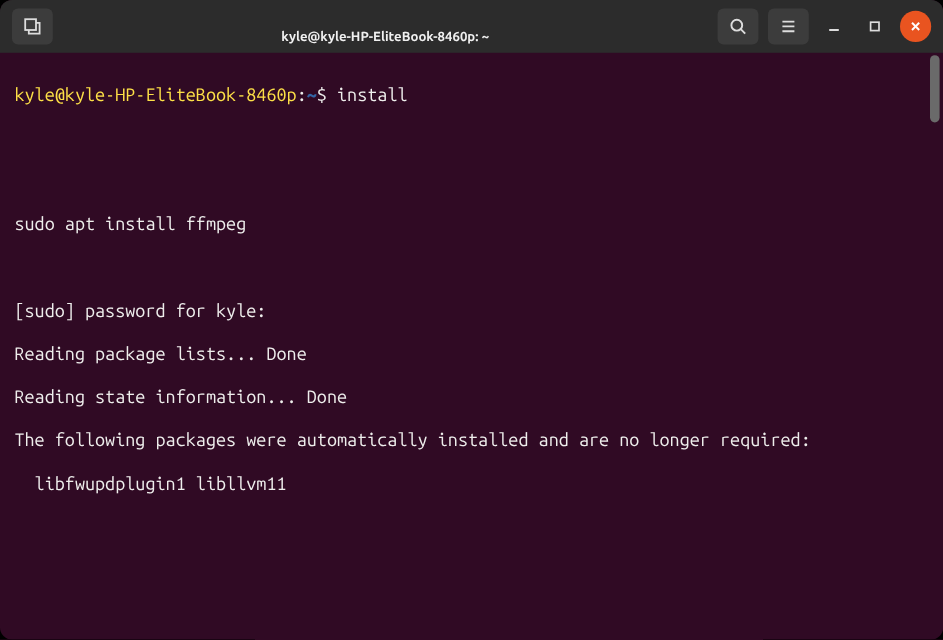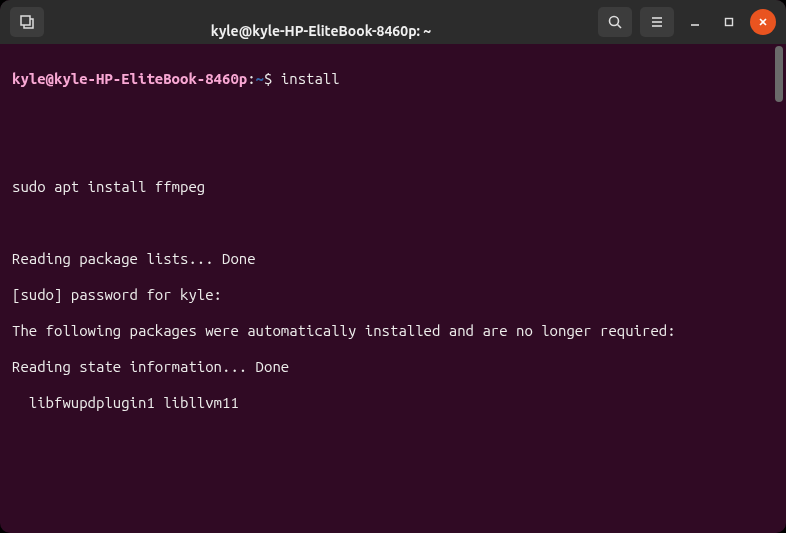--- a/index.html
+++ b/index.html
@@ -30,21 +30,21 @@
     .tb-left {
       display: flex;
       align-items: center;
       gap: 6px;
     }
     .tb-center {
       flex: 1;
       text-align: center;
       color: #f0f0f0;
       font-family: 'Ubuntu', sans-serif;
-      font-size: 14px;
+      font-size: 11px;
       font-weight: 600;
       margin-top: 18px;
     }
     .tb-right {
       display: flex;
       align-items: center;
       gap: 8px;
     }
     .tb-btn {
       width: 34px;
@@ -91,21 +91,21 @@
     }
     .scroll-thumb {
       position: absolute;
       top: 2px;
       width: 8px;
       height: 56px;
       background: #6a6a6a;
       border-radius: 4px;
       right: 1px;
     }
-    .prompt-user { color: #f9a8d4; font-weight: bold; }
+    .prompt-user { color: #fde047; font-weight: normal; }
     .prompt-path { color: #3465a4; font-weight: bold; }
     .prompt-dollar { color: #eeeeec; }
     .line { white-space: pre-wrap; }
     .indent { padding-left: 2ch; }
   </style>
 </head>
 <body>
 
 <div class="window">
   <div class="titlebar">
@@ -150,24 +150,24 @@
       </div>
     </div>
   </div>
 
   <div class="terminal-body">
 <div class="line"><span class="prompt-user">kyle@kyle-HP-EliteBook-8460p</span><span class="prompt-dollar">:</span><span class="prompt-path">~</span><span class="prompt-dollar">$</span> <span>install</span></div>
 <div class="line">&nbsp;</div>
 <div class="line">&nbsp;</div>
 <div class="line">sudo apt install ffmpeg</div>
 <div class="line">&nbsp;</div>
+<div class="line">[sudo] password for kyle:</div>
 <div class="line">Reading package lists... Done</div>
-<div class="line">[sudo] password for kyle:</div>
+<div class="line">Reading state information... Done</div>
 <div class="line">The following packages were automatically installed and are no longer required:</div>
-<div class="line">Reading state information... Done</div>
 <div class="line indent">libfwupdplugin1 libllvm11</div>
 
 
 
 
 
 
 
 
 

